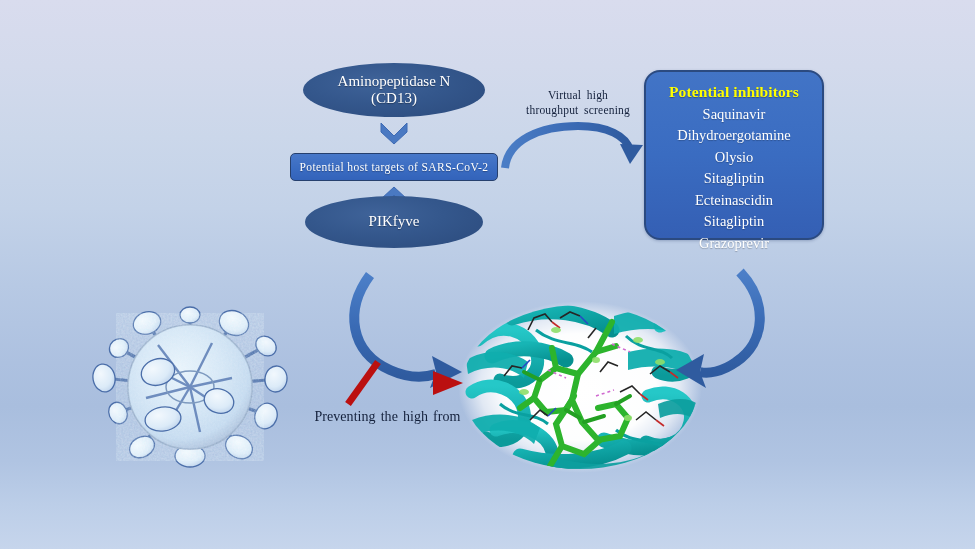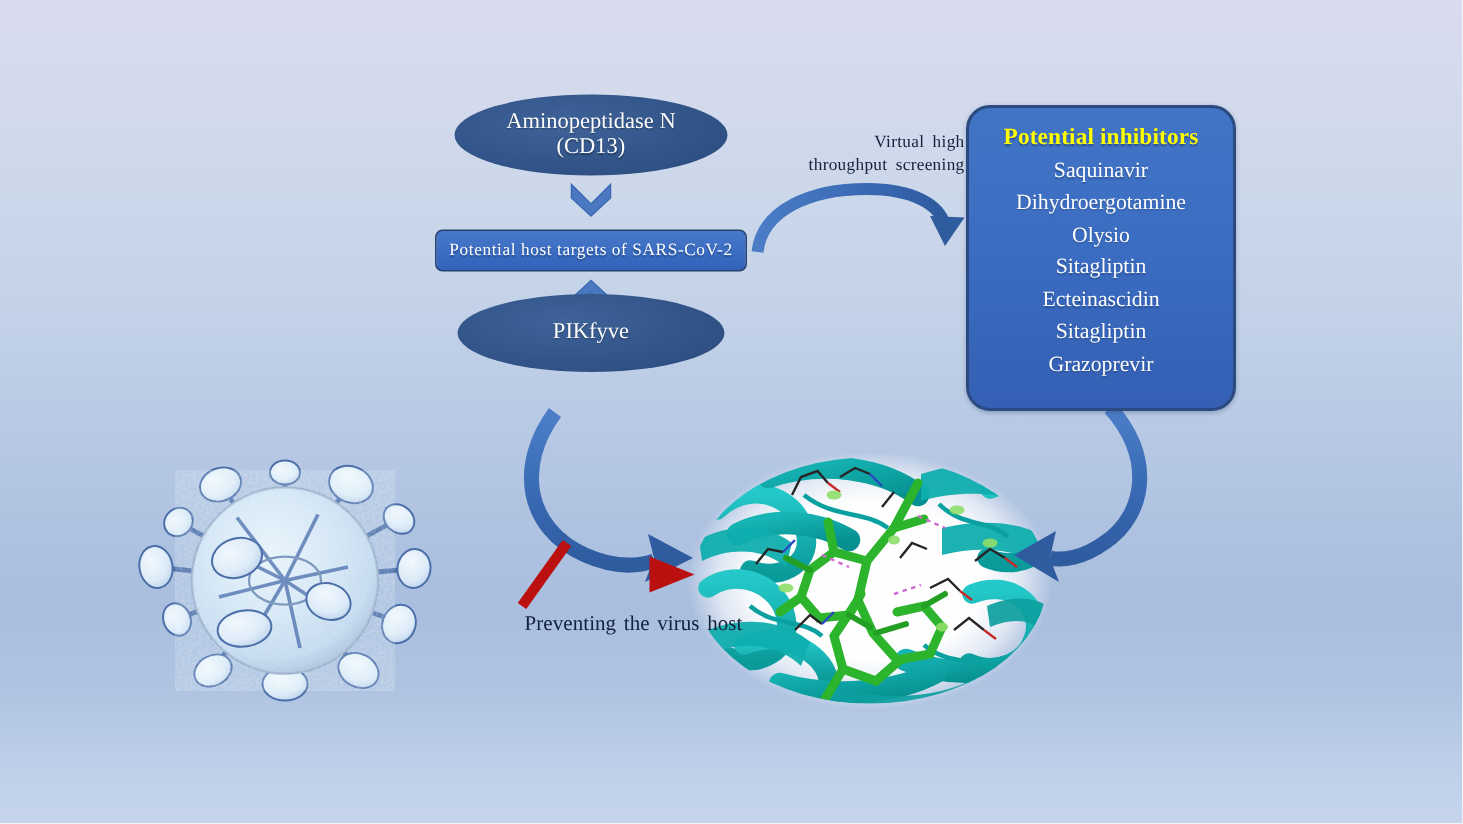--- a/index.html
+++ b/index.html
@@ -67,21 +67,21 @@
   .chevron {
     position: absolute;
     width: 30px; height: 24px;
   }
   #chevron-down { left: 379px; top: 121px; }
   #chevron-up   { left: 379px; top: 186px; }
 
   
   #panel-inhibitors {
     position: absolute;
-    left: 644px; top: 70px; width: 180px; height: 204px;
+    left: 644px; top: 70px; width: 180px; height: 170px;
     background: linear-gradient(to bottom, #4274c6 0%, #3a6cc1 50%, #345fb4 100%);
     border: 2px solid #2b4a80;
     border-radius: 16px;
     padding-top: 11px;
     text-align: center;
     box-shadow: 0 1px 3px rgba(40,60,110,0.3);
   }
   #inhibitors-title {
     color: #ffff00;
     font-weight: bold;
@@ -94,21 +94,21 @@
     color: #ffffff;
     font-size: 14.5px;
     line-height: 1.48;
     text-shadow: 0 1px 1px rgba(0,0,0,0.25);
   }
 
   
   .plain-label {
     position: absolute;
     color: #14213c;
-    text-align: right;
+    text-align: center;
     line-height: 1.32;
   }
   #label-vhts {
     left: 513px; top: 88px; width: 130px;
     font-size: 11.5px;
     letter-spacing: 0.2px;
     word-spacing: 2.5px;
   }
   #label-prevent {
     left: 280px; top: 408px; width: 215px;
@@ -403,16 +403,16 @@
     <div class="inhibitor-item">Sitagliptin</div>
     <div class="inhibitor-item">Grazoprevir</div>
   </div>
 
   <div class="plain-label" id="label-vhts">
     <div>Virtual  high</div>
     <div>throughput  screening</div>
   </div>
 
   <div class="plain-label" id="label-prevent">
-    <div>Preventing the virus host</div>
+    <div>Preventing the high from</div>
   </div>
 
 </div>
 
 </body></html>

